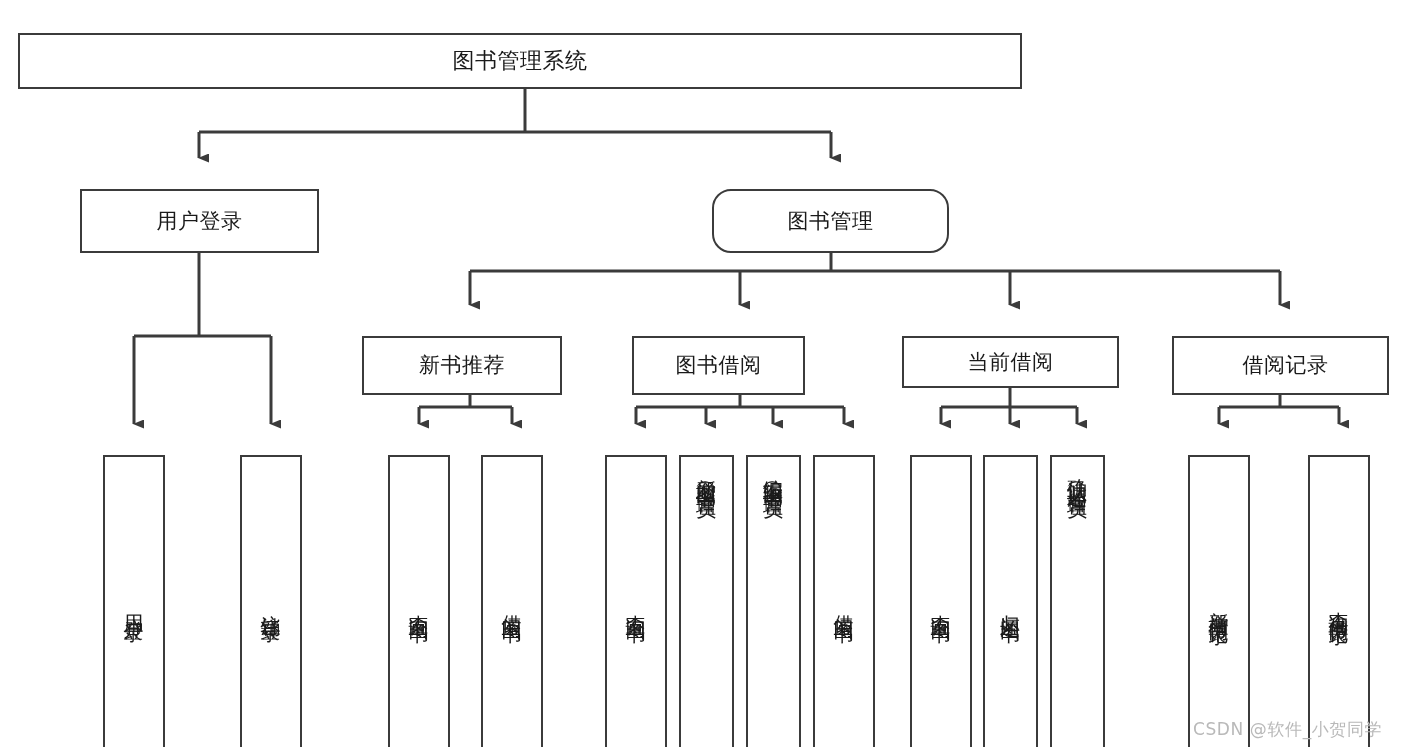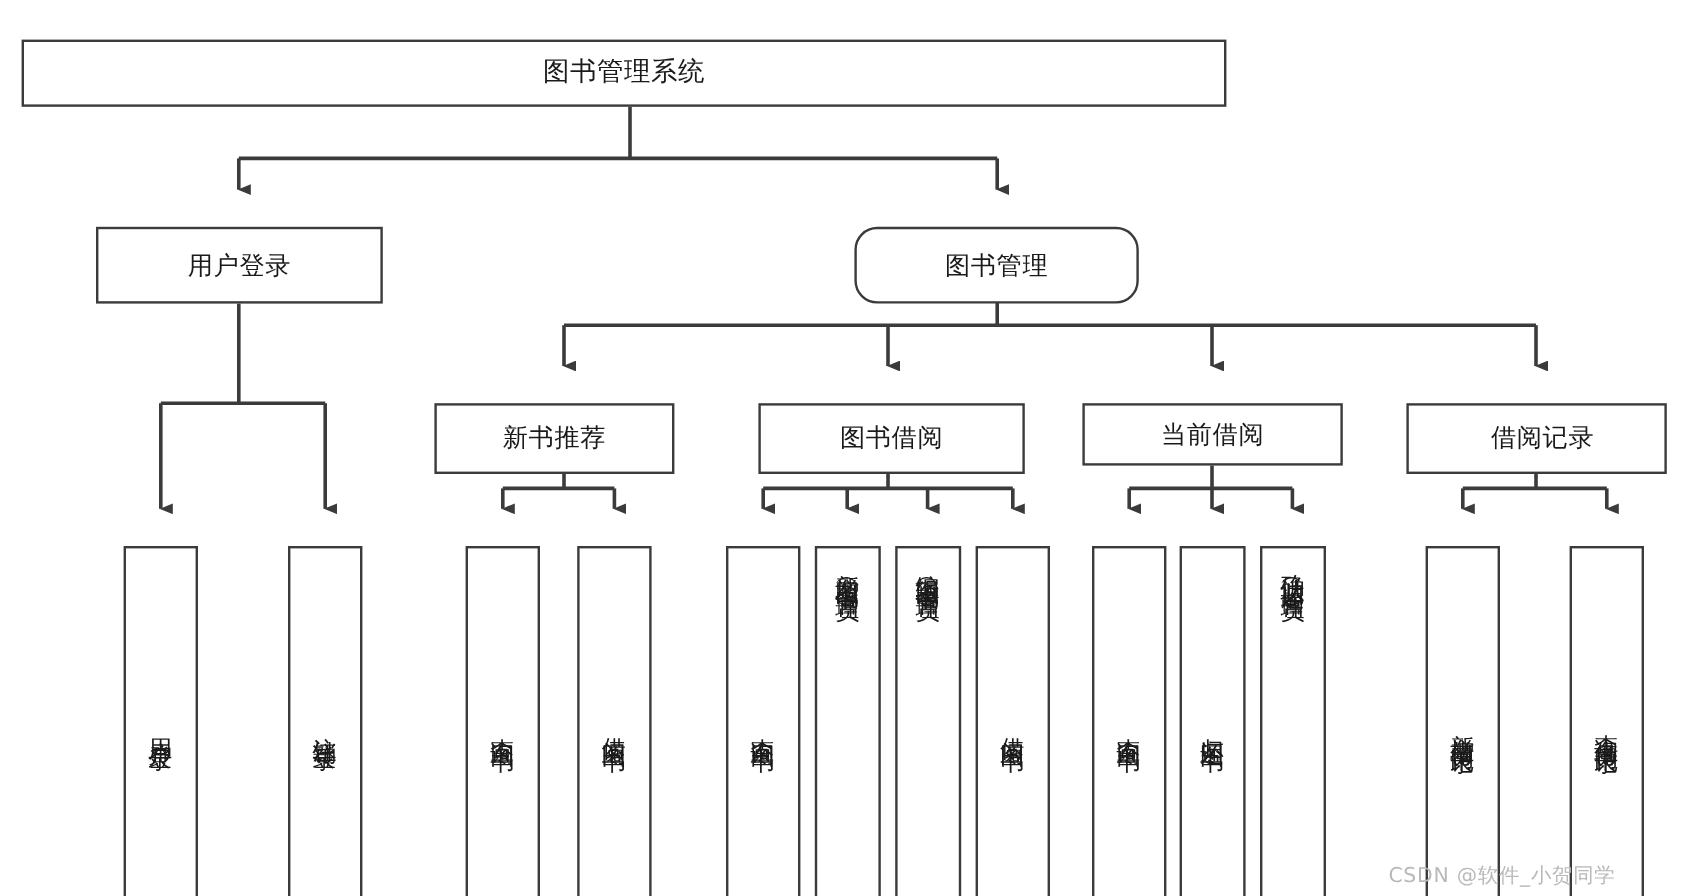--- a/index.html
+++ b/index.html
@@ -135,21 +135,21 @@
   <div class="node horiz" id="box-login" style="left: 80px; top: 169px; width: 239px; height: 64px;">
     <span class="label">用户登录</span>
   </div>
   <div class="node horiz" id="box-bookmgmt" style="left: 712px; top: 169px; width: 237px; height: 64px; border-radius: 19px;">
     <span class="label">图书管理</span>
   </div>
 
   <div class="node horiz" id="box-newbook" style="left: 362px; top: 316px; width: 200px; height: 59px;">
     <span class="label">新书推荐</span>
   </div>
-  <div class="node horiz" id="box-borrow" style="left: 632px; top: 316px; width: 222px; height: 59px;">
+  <div class="node horiz" id="box-borrow" style="left: 632px; top: 316px; width: 173px; height: 59px;">
     <span class="label">图书借阅</span>
   </div>
   <div class="node horiz" id="box-current" style="left: 902px; top: 316px; width: 217px; height: 52px;">
     <span class="label">当前借阅</span>
   </div>
   <div class="node horiz" id="box-records" style="left: 1172px; top: 316px; width: 217px; height: 59px; padding-left: 10px;">
     <span class="label">借阅记录</span>
   </div>
 
   <div class="node vert centered" id="box-login-do" style="left: 103px; top: 435px; width: 62px; height: 299px;">
@@ -189,14 +189,14 @@
     <span class="label">确认归还（管理员）</span>
   </div>
 
   <div class="node vert centered" id="box-records-add" style="left: 1188px; top: 435px; width: 62px; height: 299px;">
     <span class="label">新增借阅记录</span>
   </div>
   <div class="node vert centered" id="box-records-query" style="left: 1308px; top: 435px; width: 62px; height: 299px;">
     <span class="label">查询借阅记录</span>
   </div>
 
-  <div class="watermark" style="left: 1157px; top: 718px;">CSDN @软件_小贺同学</div>
+  <div class="watermark" style="left: 1193px; top: 718px;">CSDN @软件_小贺同学</div>
 </div>
 
 </body></html>

